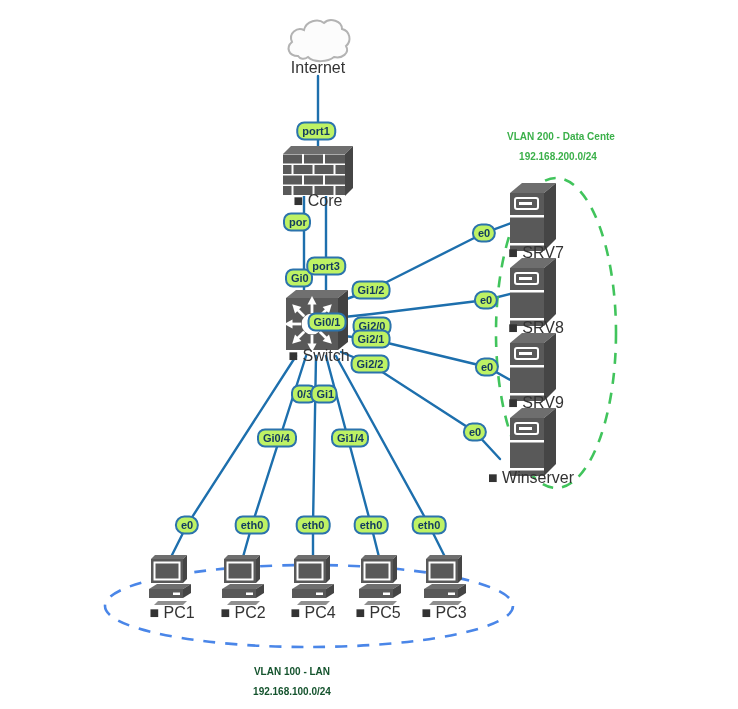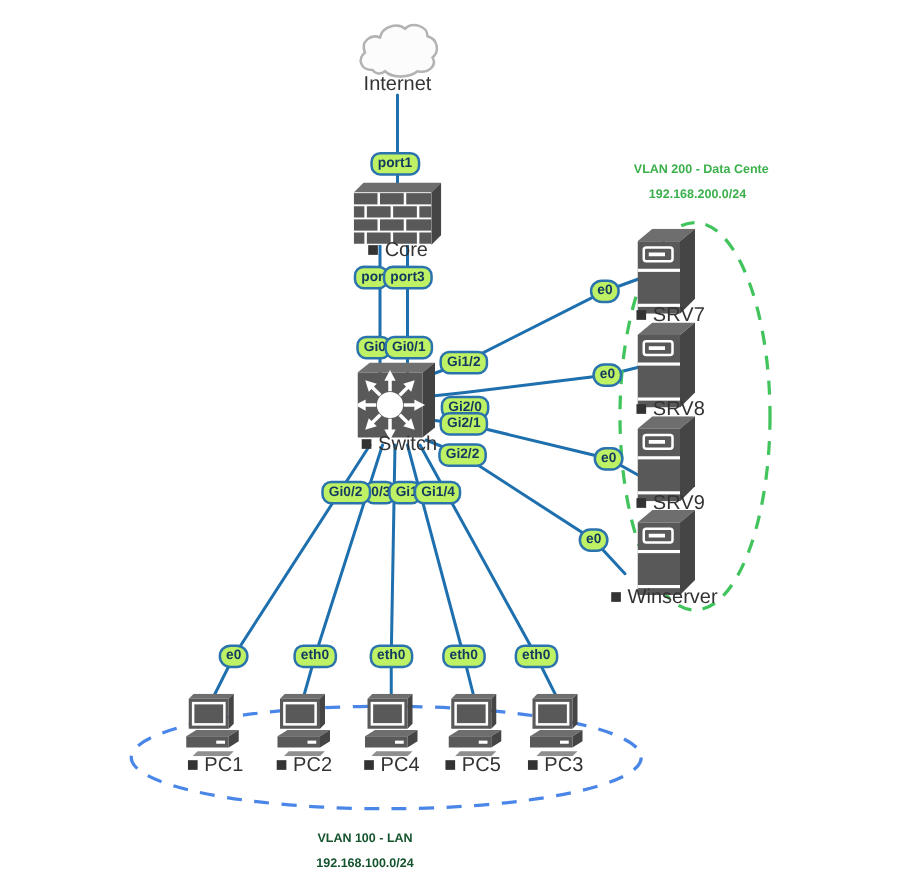--- a/index.html
+++ b/index.html
@@ -9,21 +9,21 @@
   }
   svg.links{position:absolute;left:0;top:0;z-index:1;}
   .node{position:absolute;z-index:2;}
   .pill{
     position:absolute;z-index:4;transform:translate(-50%,-50%);
     background:#bef264;border:2px solid #2b73ac;border-radius:8px;
     color:#123a5f;font-size:11px;font-weight:bold;line-height:13px;
     padding:1px 4px;white-space:nowrap;box-sizing:border-box;
   }
   .pill.under{z-index:3;}
-  .pill.over{z-index:4;}
+  .pill.over{z-index:4;margin-top:44px;}
   .dev-label{
     position:absolute;z-index:5;transform:translate(-50%,-50%);
     color:#333333;font-size:16px;white-space:nowrap;font-weight:normal;
   }
   .zone-title{
     position:absolute;z-index:5;transform:translate(-50%,-50%);
     font-size:10px;font-weight:bold;white-space:nowrap;
   }
   .green{color:#3bb04a;}
   .blue{color:#14532d;}
@@ -135,21 +135,21 @@
     </svg>
   </div>
   <div class="dev-label" style="left:319px;top:356px;">■ Switch</div>
 
   <div class="pill" style="left:371px;top:290px;">Gi1/2</div>
   <div class="pill" style="left:372px;top:326px;">Gi2/0</div>
   <div class="pill" style="left:371px;top:339px;">Gi2/1</div>
   <div class="pill" style="left:370px;top:364px;">Gi2/2</div>
 
   <div class="pill under" style="left:304px;top:394px;width:26px;">0/3</div>
-  <div class="pill over" style="left:277px;top:394px;width:40px;">Gi0/2</div>
+  <div class="pill over" style="left:277px;top:394px;width:40px;">Gi0/4</div>
   <div class="pill under" style="left:324px;top:394px;width:27px;">Gi1</div>
   <div class="pill over" style="left:350px;top:394px;width:38px;">Gi1/4</div>
 
   <div class="zone-title green" style="left:561px;top:136px;">VLAN 200 - Data Cente</div>
   <div class="zone-title green" style="left:558px;top:156px;">192.168.200.0/24</div>
 
   <div class="node" style="left:510px;top:183px;">
     <svg width="48" height="68" viewBox="0 0 48 68">
       <polygon points="0,10 12,0 46,0 34,10" fill="#6e6e6e"></polygon>
       <polygon points="34,68 34,10 46,0 46,56" fill="#454545"></polygon>

